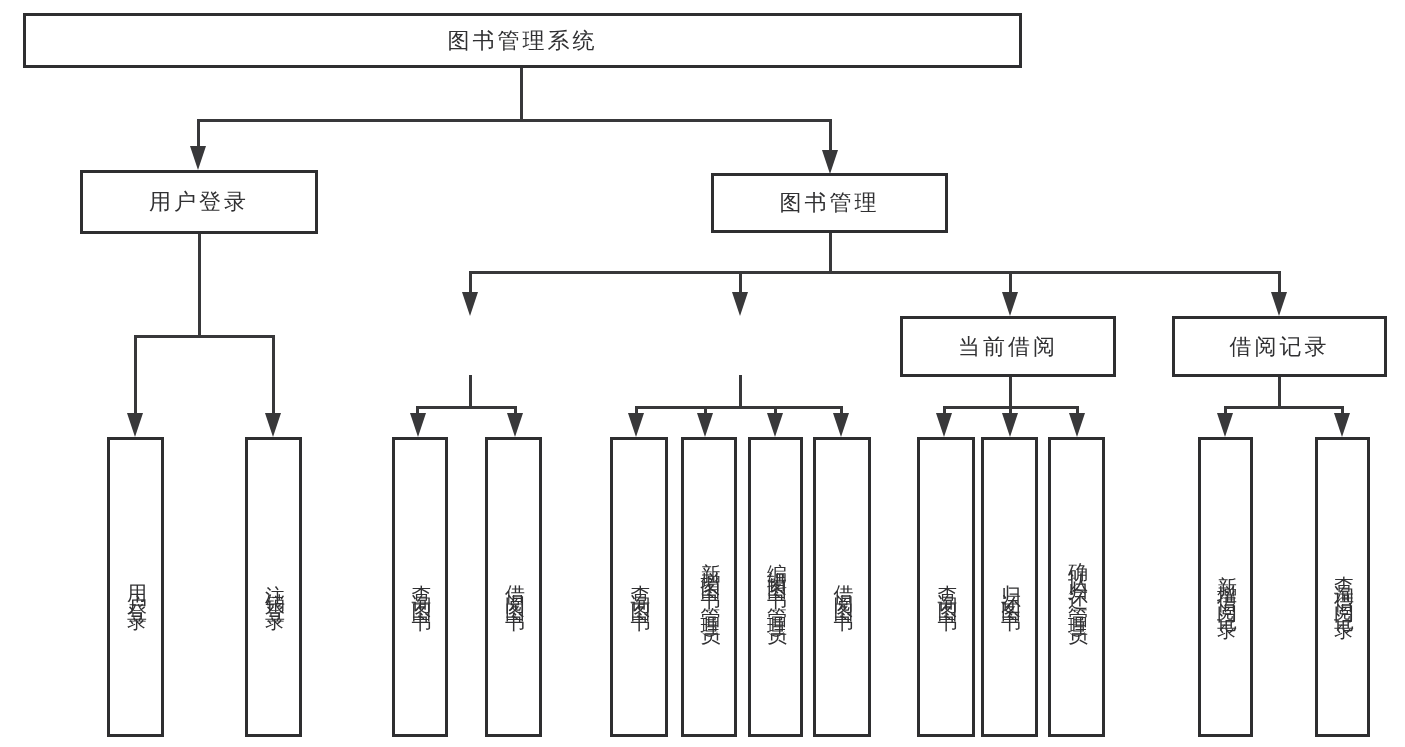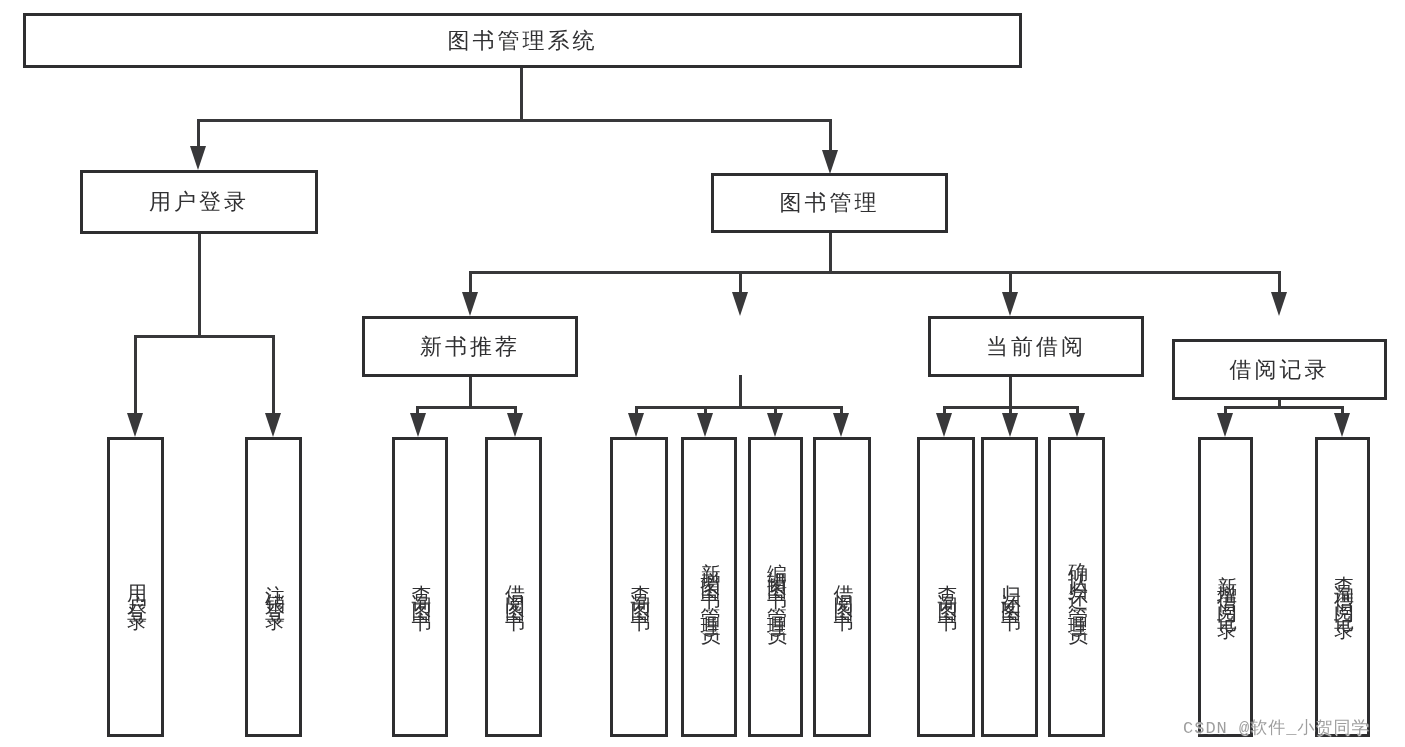--- a/index.html
+++ b/index.html
@@ -67,27 +67,24 @@
   <div class="hline" style="left:469px;top:271px;width:812px;"></div>
   <div class="vline" style="left:469px;top:271px;height:24px;"></div>
   <div class="tri" style="left:462px;top:292px;"></div>
   <div class="vline" style="left:739px;top:271px;height:24px;"></div>
   <div class="tri" style="left:732px;top:292px;"></div>
   <div class="vline" style="left:1009px;top:271px;height:24px;"></div>
   <div class="tri" style="left:1002px;top:292px;"></div>
   <div class="vline" style="left:1278px;top:271px;height:24px;"></div>
   <div class="tri" style="left:1271px;top:292px;"></div>
 
-  <div class="hbox" style="left:362px;top:316px;width:216px;height:61px;">
-    <span>新书推荐</span>
-  </div>
-  <div class="hbox" style="left:900px;top:316px;width:216px;height:61px;margin-left:28px;">
+  <div class="hbox" style="left:900px;top:316px;width:216px;height:61px;">
     <span>当前借阅</span>
   </div>
-  <div class="hbox" style="left:1172px;top:316px;width:215px;height:61px;margin-top:23px;">
+  <div class="hbox" style="left:1172px;top:316px;width:215px;height:61px;">
     <span>借阅记录</span>
   </div>
 
   <div class="vline" style="left:469px;top:375px;height:34px;"></div>
   <div class="hline" style="left:416px;top:406px;width:101px;"></div>
   <div class="vline" style="left:416px;top:406px;height:10px;"></div>
   <div class="tri" style="left:410px;top:413px;"></div>
   <div class="vline" style="left:514px;top:406px;height:10px;"></div>
   <div class="tri" style="left:507px;top:413px;"></div>
 
@@ -155,15 +152,14 @@
     <span>确认归还（管理员）</span>
   </div>
 
   <div class="vbox" style="left:1198px;width:55px;">
     <span>新增借阅记录</span>
   </div>
   <div class="vbox" style="left:1315px;width:55px;">
     <span>查询借阅记录</span>
   </div>
 
-  <div class="watermark">CSDN @软件_小贺同学</div>
 
 </div>
 
 </body></html>

